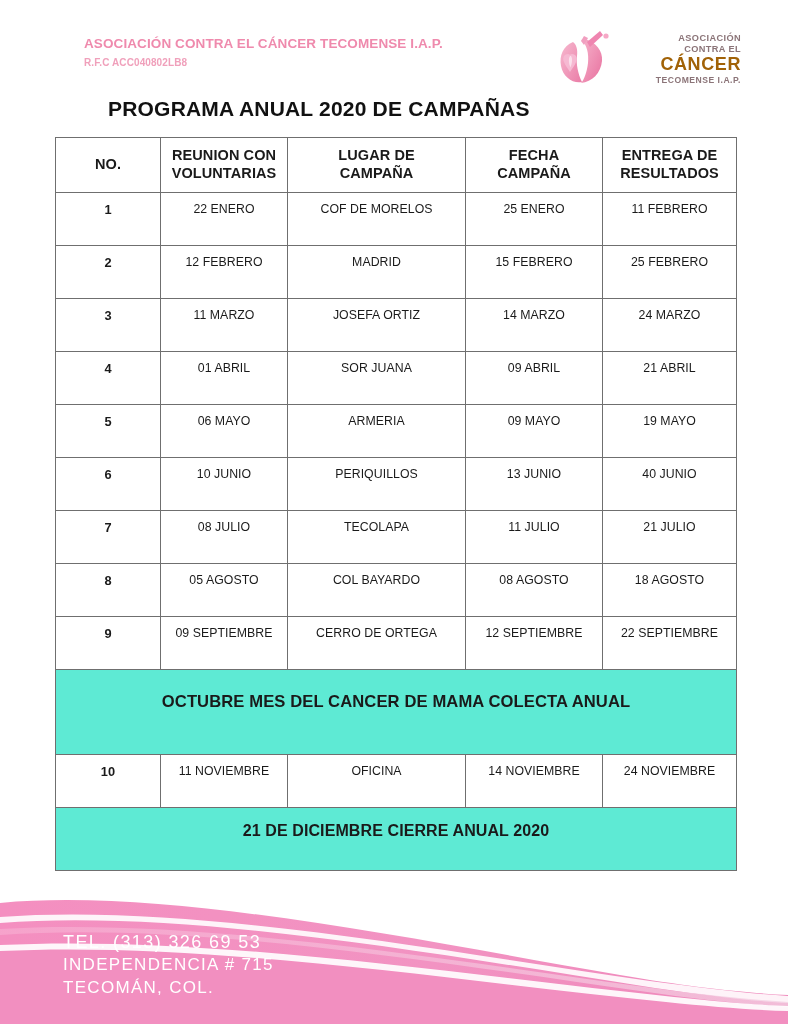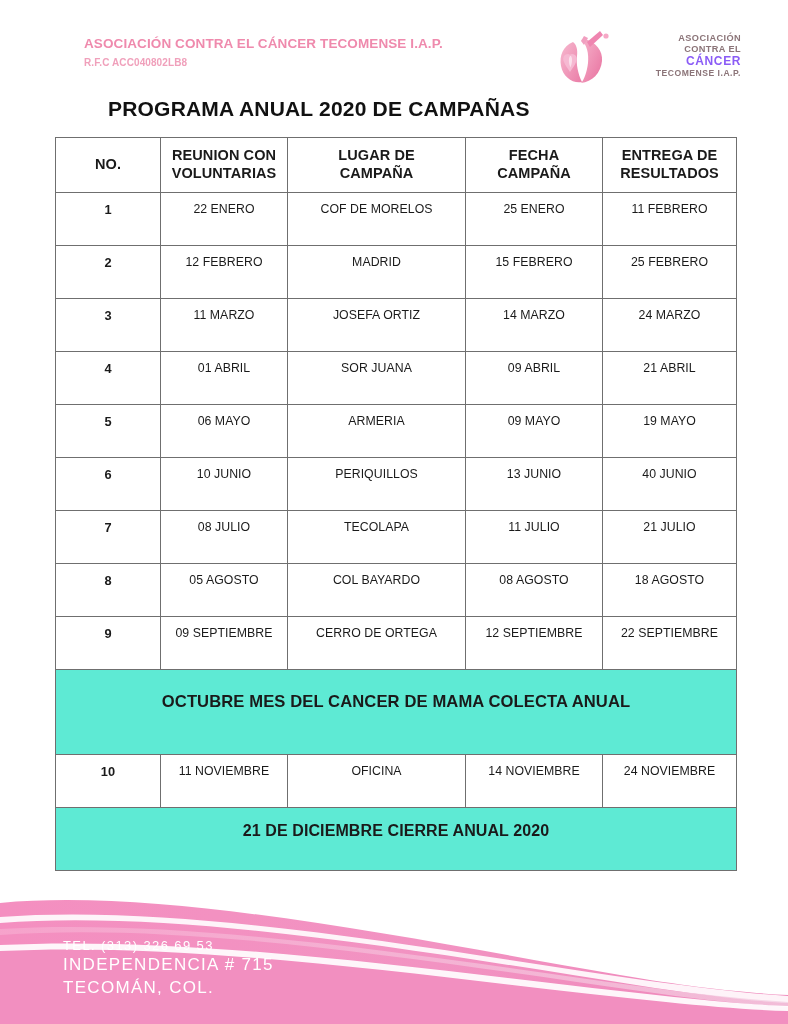--- a/index.html
+++ b/index.html
@@ -68,23 +68,23 @@
     text-align: right;
     line-height: 1.18;
   }
   .logo-l1, .logo-l2 {
     font-size: 9.2px;
     font-weight: bold;
     color: #8b7478;
     letter-spacing: 0.4px;
   }
   .logo-l3 {
-    font-size: 12px;
-    font-weight: bold;
-    color: #8b5cf6;
+    font-size: 18px;
+    font-weight: bold;
+    color: #a16207;
     letter-spacing: 0.6px;
     line-height: 1.1;
   }
   .logo-l4 {
     font-size: 8.6px;
     font-weight: bold;
     color: #8b7478;
     letter-spacing: 0.5px;
   }
 
@@ -173,21 +173,21 @@
   }
   .footer-text {
     position: absolute;
     left: 63px;
     bottom: 24px;
     color: #ffffff;
     line-height: 1.34;
     letter-spacing: 1.2px;
   }
   .f-tel {
-    font-size: 13px;
+    font-size: 18px;
     letter-spacing: 1.4px;
     margin-top: 40px;
   }
   .f-dir, .f-city {
     font-size: 17px;
     letter-spacing: 1.3px;
   }
 </style>
 </head>
 <body>

